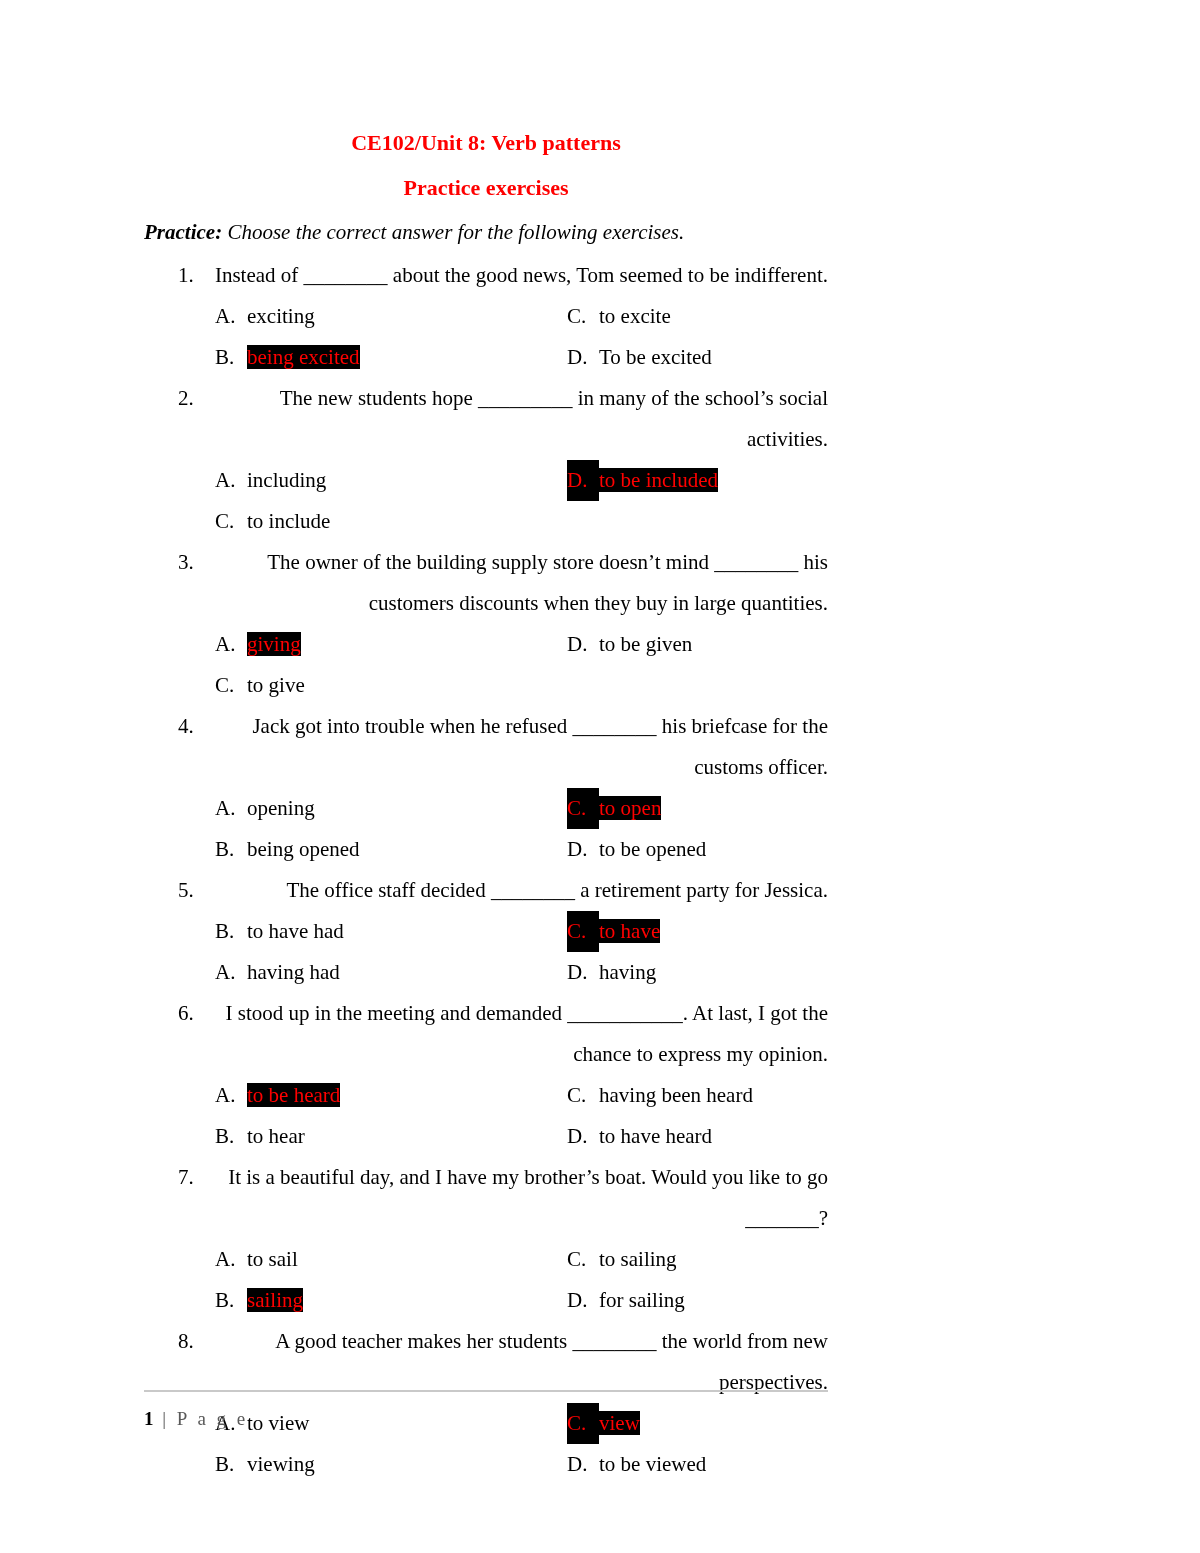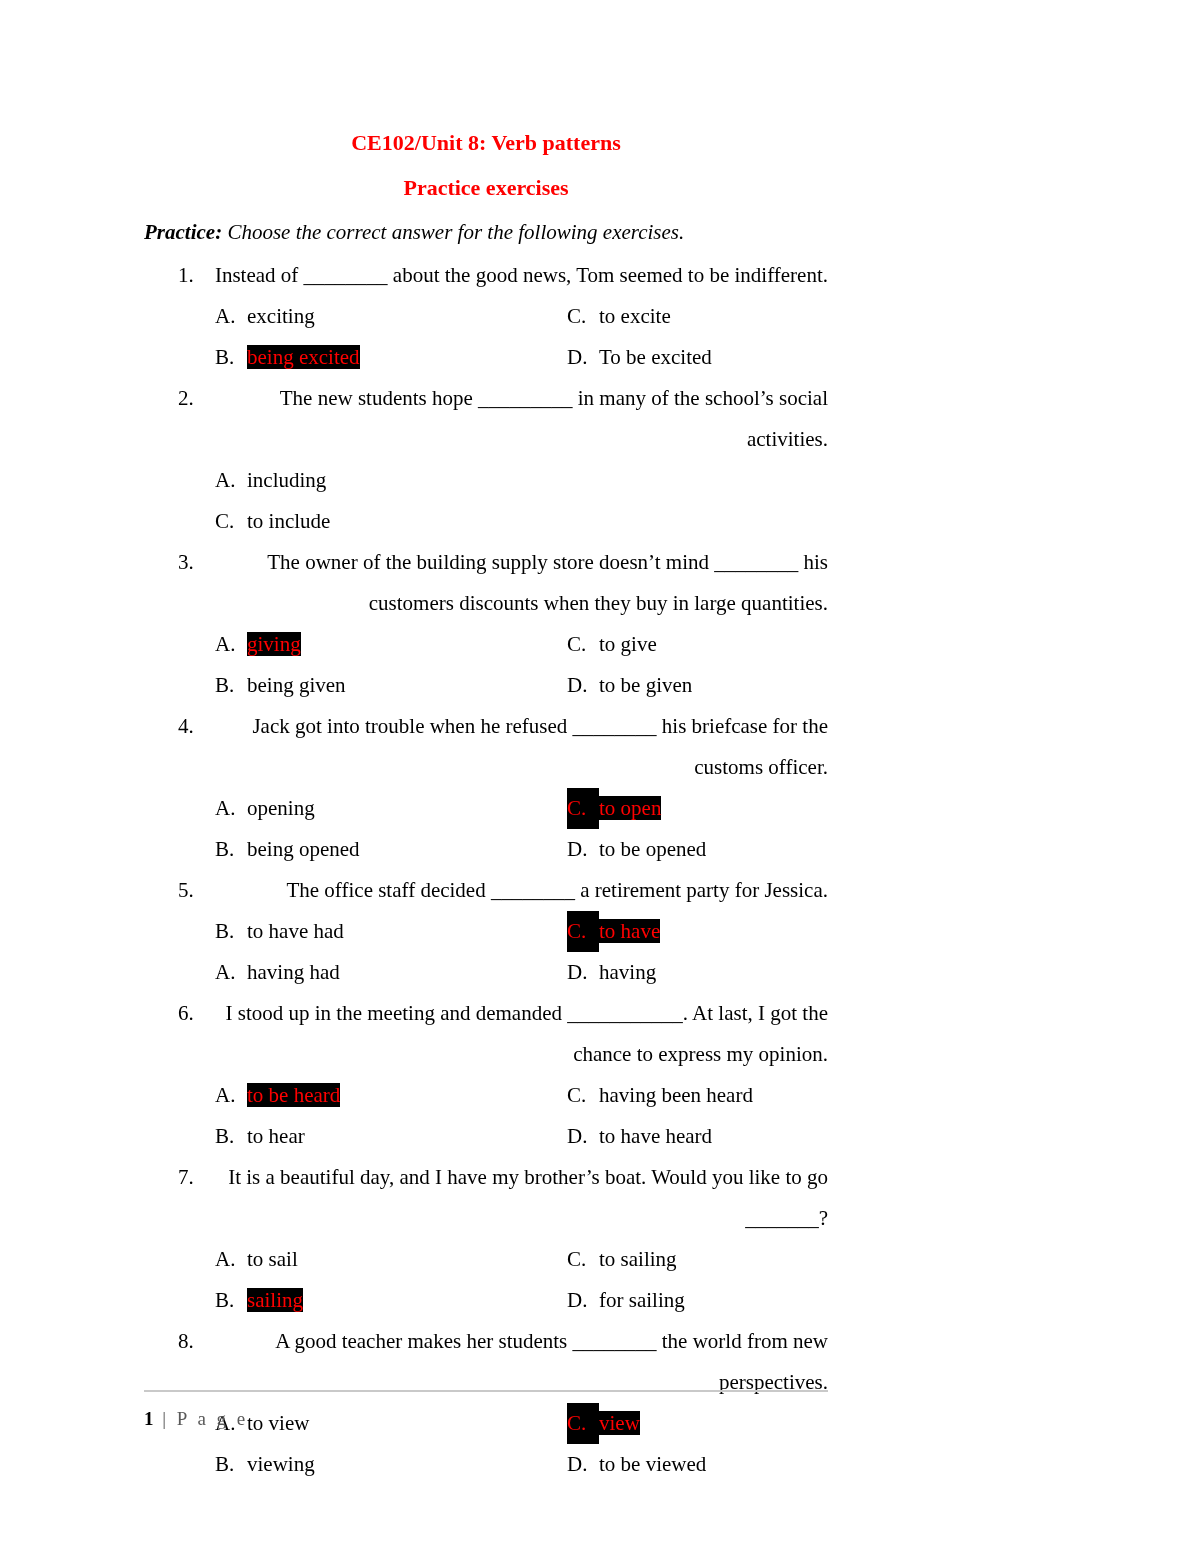--- a/index.html
+++ b/index.html
@@ -104,30 +104,30 @@
           </div>
         </div>
         <div class="question">
           <div class="q-line">
             <span class="q-num">2.</span>
             <div class="q-text">The new students hope _________ in many of the school’s social activities.</div>
           </div>
           <div class="options">
             <div class="opt"><span class="opt-letter">A.</span><span class="opt-text">including</span></div>
             <div class="opt"><span class="opt-letter">C.</span><span class="opt-text">to include</span></div>
+            <div class="opt"><span class="opt-letter hl">D.</span><span class="opt-text hl">to be included</span></div>
           </div>
         </div>
         <div class="question">
           <div class="q-line">
             <span class="q-num">3.</span>
             <div class="q-text">The owner of the building supply store doesn’t mind ________ his customers discounts when they buy in large quantities.</div>
           </div>
           <div class="options">
             <div class="opt"><span class="opt-letter">A.</span><span class="opt-text hl">giving</span></div>
-            <div class="opt"><span class="opt-letter">B.</span><span class="opt-text">being given</span></div>
             <div class="opt"><span class="opt-letter">C.</span><span class="opt-text">to give</span></div>
             <div class="opt"><span class="opt-letter">D.</span><span class="opt-text">to be given</span></div>
           </div>
         </div>
         <div class="question">
           <div class="q-line">
             <span class="q-num">4.</span>
             <div class="q-text">Jack got into trouble when he refused ________ his briefcase for the customs officer.</div>
           </div>
           <div class="options">

